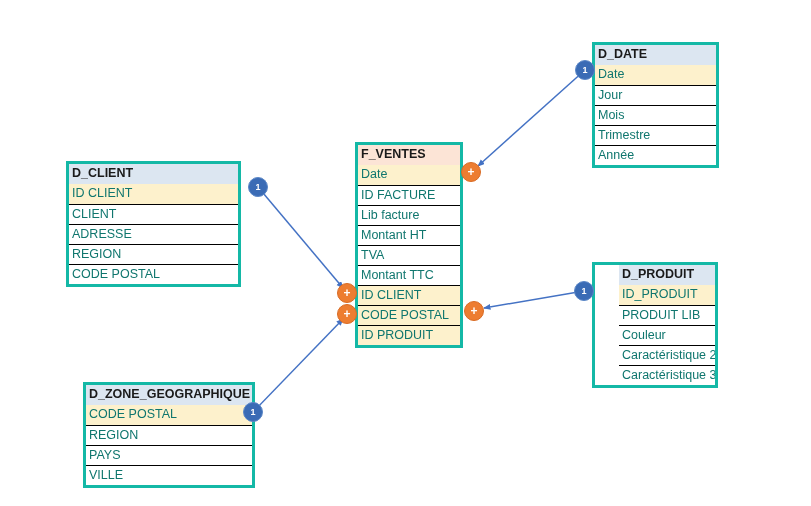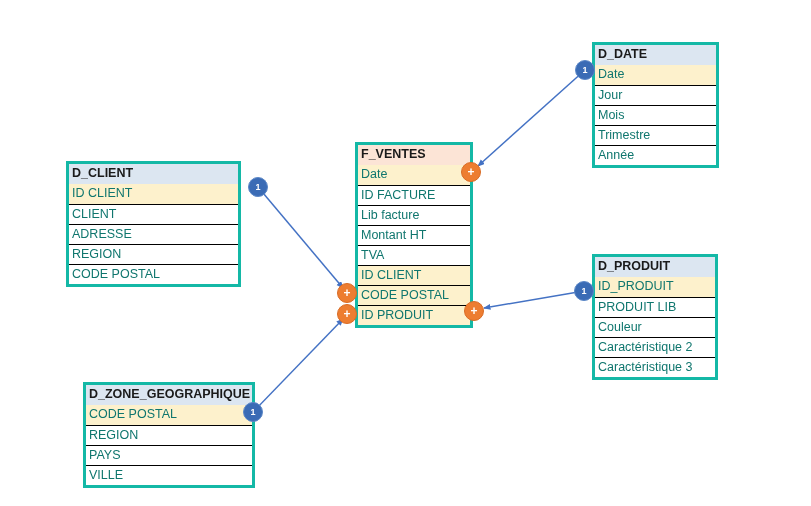--- a/index.html
+++ b/index.html
@@ -100,42 +100,43 @@
   </div>
 
   <div class="entity" style="left:83px; top:382px; width:172px;">
     <div class="thead dim">D_ZONE_GEOGRAPHIQUE</div>
     <div class="trow key" style="border-top:none;">CODE POSTAL</div>
     <div class="trow">REGION</div>
     <div class="trow">PAYS</div>
     <div class="trow">VILLE</div>
   </div>
 
-  <div class="entity" style="left:355px; top:142px; width:118px;">
+  <div class="entity" style="left:355px; top:142px; width:108px;">
     <div class="thead fact">F_VENTES</div>
     <div class="trow key" style="border-top:none;">Date</div>
     <div class="trow">ID FACTURE</div>
     <div class="trow">Lib facture</div>
     <div class="trow">Montant HT</div>
     <div class="trow">TVA</div>
+    <div class="trow">Montant TTC</div>
     <div class="trow key">ID CLIENT</div>
     <div class="trow key">CODE POSTAL</div>
     <div class="trow key">ID PRODUIT</div>
   </div>
 
   <div class="entity" style="left:592px; top:42px; width:127px;">
     <div class="thead dim">D_DATE</div>
     <div class="trow key" style="border-top:none;">Date</div>
     <div class="trow">Jour</div>
     <div class="trow">Mois</div>
     <div class="trow">Trimestre</div>
     <div class="trow">Année</div>
   </div>
 
-  <div class="entity" style="left:592px; top:254px; width:126px;">
+  <div class="entity" style="left:592px; top:262px; width:126px;padding-left:24px;">
     <div class="thead dim">D_PRODUIT</div>
     <div class="trow key" style="border-top:none;">ID_PRODUIT</div>
     <div class="trow">PRODUIT LIB</div>
     <div class="trow">Couleur</div>
     <div class="trow">Caractéristique 2</div>
     <div class="trow">Caractéristique 3</div>
   </div>
 
   <div class="badge one" style="left:575px; top:60px;">1</div>
   <div class="badge many" style="left:461px; top:162px;">+</div>

